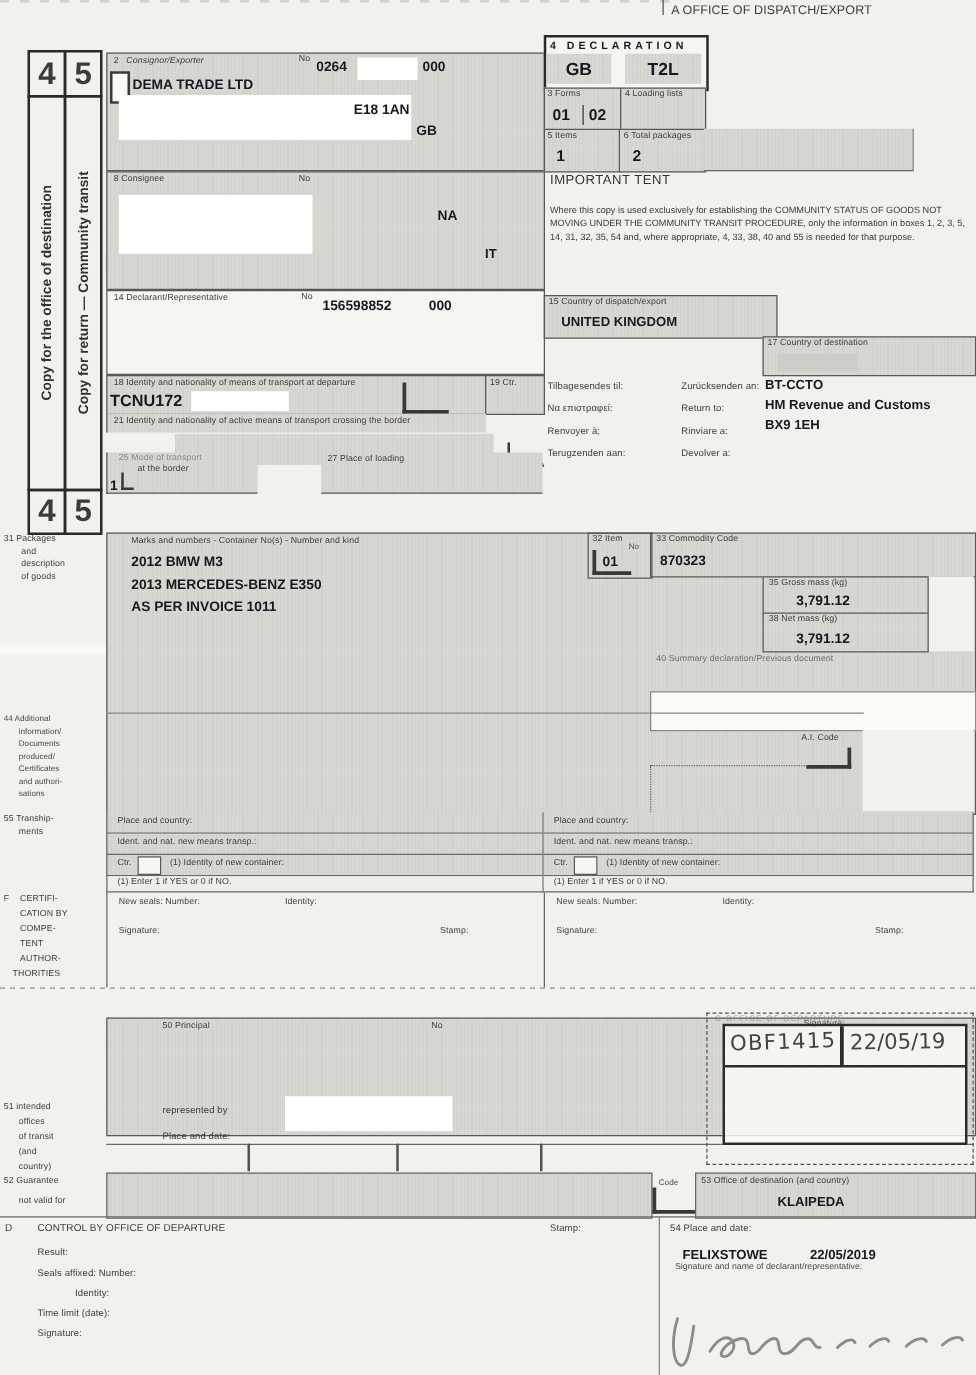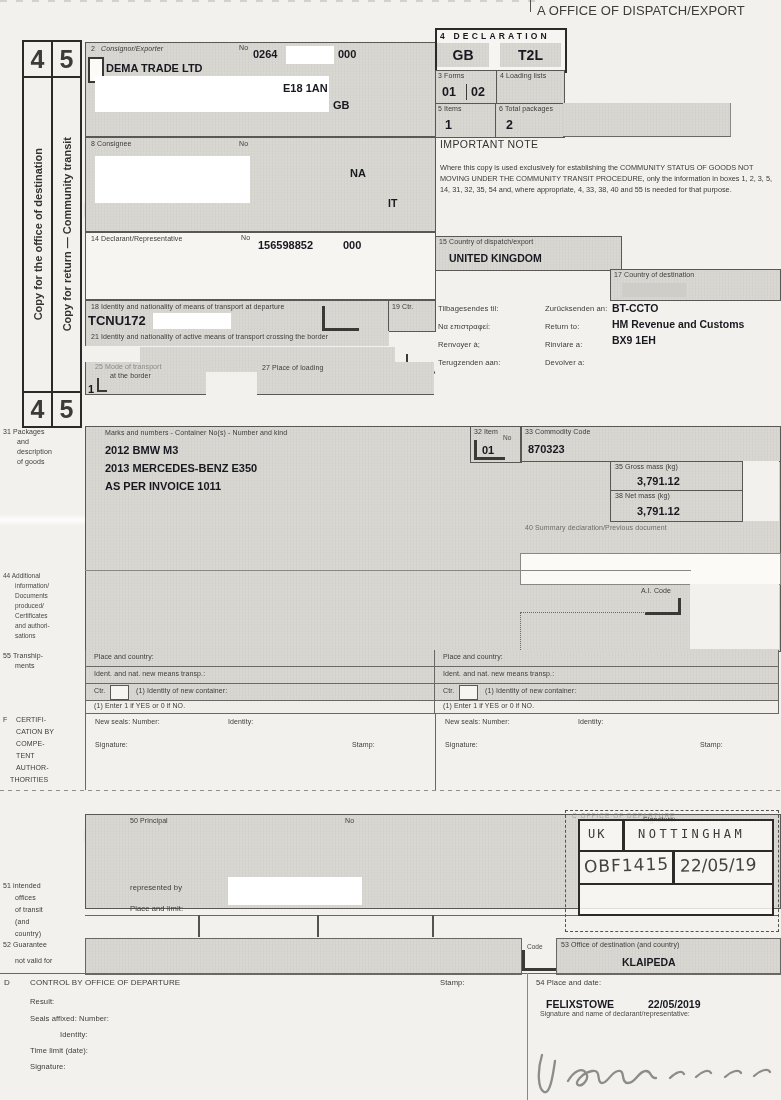--- a/index.html
+++ b/index.html
@@ -30,21 +30,21 @@
 <body>
 
 <div id="page">
 
   <div class="abs" style="left:0;top:2;width:540px;height:2px;background:repeating-linear-gradient(90deg,rgba(60,60,55,.35) 0 7px,transparent 7px 16px);opacity:.5;"></div>
   <div class="abs" style="left:85px;top:203px;width:350px;height:14px;background:linear-gradient(90deg,rgba(110,108,100,.30),rgba(150,148,140,.14) 40%,rgba(110,108,100,.26) 75%,rgba(150,148,140,.10));filter:blur(1px);"></div>
   <div class="abs" style="left:0;top:514px;width:781px;height:12px;background:linear-gradient(180deg,transparent,rgba(255,255,255,.85) 50%,transparent);"></div>
   <div class="abs" style="left:85px;top:830px;width:696px;height:12px;background:linear-gradient(90deg,rgba(120,118,110,.22),rgba(170,168,158,.10) 55%,rgba(120,118,110,.18));filter:blur(1px);"></div>
 
   <div class="abs" style="left:530px;top:0;width:1px;height:12px;background:#55534f;"></div>
-  <div class="abs lbl" style="left:537px;top:3px;font-size:13px;">A OFFICE OF DISPATCH/EXPORT</div>
+  <div class="abs lbl" style="left:537px;top:3px;font-size:10px;">A OFFICE OF DISPATCH/EXPORT</div>
 
 
   <div class="abs bd2" style="left:22px;top:40px;width:27px;height:34px;display:flex;align-items:center;justify-content:center;">
     <span class="bignum">4</span>
     </div>
   <div class="abs bd2" style="left:51px;top:40px;width:27px;height:34px;display:flex;align-items:center;justify-content:center;">
     <span class="bignum">5</span>
     </div>
   <div class="abs bd2" style="left:22px;top:76px;width:27px;height:313px;display:flex;align-items:center;justify-content:center;">
     <span class="vert b" style="font-size:11px;color:#33322f;">Copy for the office of destination</span>
@@ -95,21 +95,21 @@
   <div class="abs b v12" style="left:506px;top:118px;">2</div>
   <div class="abs gray" style="left:563px;top:103px;width:167px;height:33px;border-bottom:1px solid #6a6864;border-right:1px solid #8a8884;"></div>
 
   <div class="abs gray bd" style="left:85px;top:137px;width:349px;height:93px;"></div>
   <div class="abs lbl" style="left:91px;top:140px;">8 Consignee</div>
   <div class="abs lbl" style="left:239px;top:140px;">No</div>
   <div class="abs redact" style="left:95px;top:156px;width:155px;height:47px;"></div>
   <div class="abs b v11" style="left:350px;top:167px;">NA</div>
   <div class="abs b v10" style="left:388px;top:197px;">IT</div>
 
-  <div class="abs" style="left:440px;top:138px;font-size:10.5px;letter-spacing:.4px;color:#333;">IMPORTANT NOTE</div>
+  <div class="abs" style="left:440px;top:138px;font-size:10.5px;letter-spacing:.4px;color:#333;">IMPORTANT TENT</div>
   <div class="abs note-body" style="left:440px;top:163px;width:336px;">Where this copy is used exclusively for establishing the COMMUNITY STATUS OF GOODS NOT MOVING UNDER THE COMMUNITY TRANSIT PROCEDURE, only the information in boxes 1, 2, 3, 5, 14, 31, 32, 35, 54 and, where appropriate, 4, 33, 38, 40 and 55 is needed for that purpose.</div>
 
   <div class="abs bd" style="left:85px;top:232px;width:349px;height:66px;background:#f6f5f1;"></div>
   <div class="abs lbl" style="left:91px;top:235px;">14 Declarant/Representative</div>
   <div class="abs lbl" style="left:241px;top:234px;">No</div>
   <div class="abs b v11" style="left:258px;top:239px;">156598852</div>
   <div class="abs b v11" style="left:343px;top:239px;">000</div>
 
   <div class="abs gray bd" style="left:435px;top:236px;width:185px;height:33px;"></div>
   <div class="abs lbl" style="left:439px;top:238px;">15 Country of dispatch/export</div>
@@ -255,34 +255,29 @@
   <div class="abs lbl" style="left:345px;top:817px;">No</div>
   <div class="abs lbl" style="left:643px;top:816px;">Signature:</div>
 
   <div class="abs lbl" style="left:3px;top:882px;">51 intended</div>
   <div class="abs lbl" style="left:15px;top:894px;">offices</div>
   <div class="abs lbl" style="left:15px;top:906px;">of transit</div>
   <div class="abs lbl" style="left:15px;top:918px;">(and</div>
   <div class="abs lbl" style="left:15px;top:930px;">country)</div>
   <div class="abs lbl" style="left:130px;top:883px;font-size:7.6px;">represented by</div>
   <div class="abs redact" style="left:228px;top:877px;width:134px;height:28px;"></div>
-  <div class="abs lbl" style="left:130px;top:904px;font-size:7.6px;">Place and limit:</div>
+  <div class="abs lbl" style="left:130px;top:904px;font-size:7.6px;">Place and date:</div>
   <div class="abs" style="left:85px;top:915px;width:694px;height:1px;background:#6a6864;"></div>
   <div class="abs" style="left:198px;top:915px;width:2px;height:22px;background:#55534f;"></div>
   <div class="abs" style="left:317px;top:915px;width:2px;height:22px;background:#55534f;"></div>
   <div class="abs" style="left:432px;top:915px;width:2px;height:22px;background:#55534f;"></div>
 
   <div class="abs dash" style="left:565px;top:810px;width:212px;height:120px;"></div>
   <div class="abs lbl65 faded" style="left:572px;top:812px;letter-spacing:1px;opacity:.75;">C OFFICE OF DEPARTURE</div>
   <div class="abs" style="left:578px;top:819px;width:196px;height:97px;border:2.5px solid #2c2b29;background:rgba(252,251,248,.82);box-sizing:border-box;">
-    <div style="position:relative;height:29px;border-bottom:2.5px solid #2c2b29;">
-      <span class="mono" style="position:absolute;left:8px;top:6px;font-size:12px;letter-spacing:2px;color:#3a3a3a;">UK</span>
-      <span style="position:absolute;left:42px;top:0;width:2.5px;height:29px;background:#2c2b29;"></span>
-      <span class="mono" style="position:absolute;left:58px;top:6px;font-size:12px;letter-spacing:3.5px;color:#3a3a3a;">NOTTINGHAM</span>
-    </div>
     <div style="position:relative;height:31px;border-bottom:2.5px solid #2c2b29;">
       <span class="hand" style="position:absolute;left:4px;top:3px;font-size:17px;transform:rotate(-2deg);letter-spacing:1px;">OBF1415</span>
       <span style="position:absolute;left:92px;top:0;width:2.5px;height:31px;background:#2c2b29;"></span>
       <span class="hand" style="position:absolute;left:100px;top:3px;font-size:17px;transform:rotate(-1deg);">22/05/19</span>
     </div>
   </div>
 
   <div class="abs gray" style="left:85px;top:938px;width:435px;height:35px;border:1px solid #6a6864;"></div>
   <div class="abs lbl" style="left:3px;top:941px;">52 Guarantee</div>
   <div class="abs lbl" style="left:15px;top:957px;">not valid for</div>

